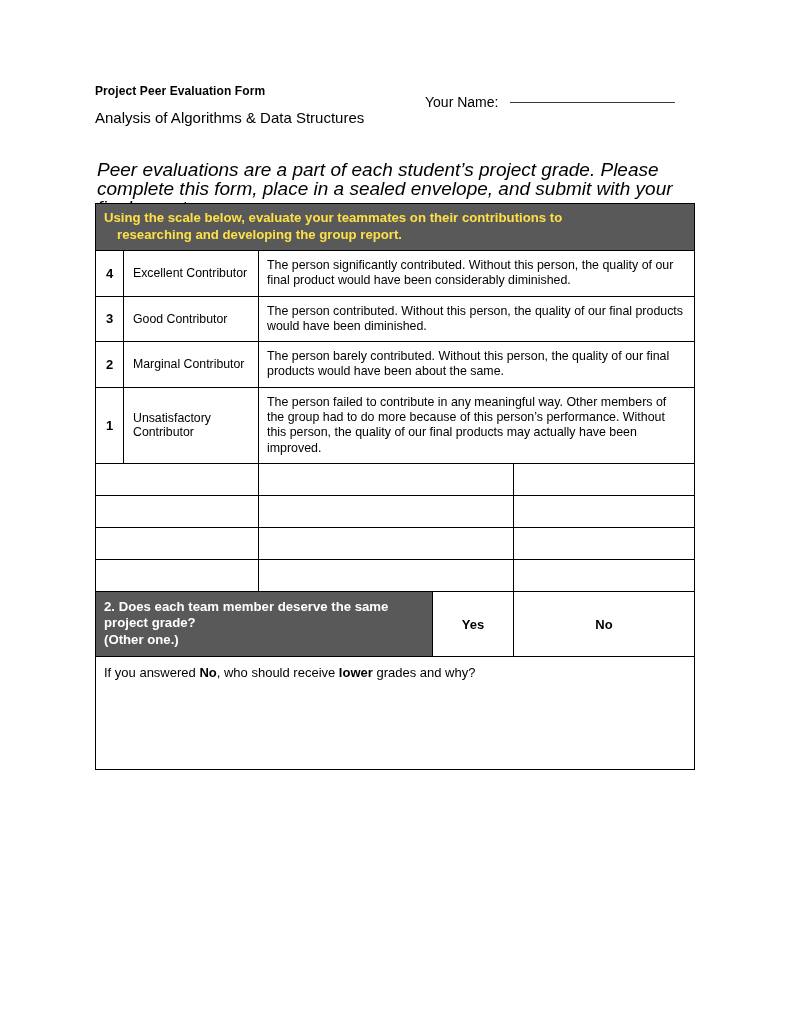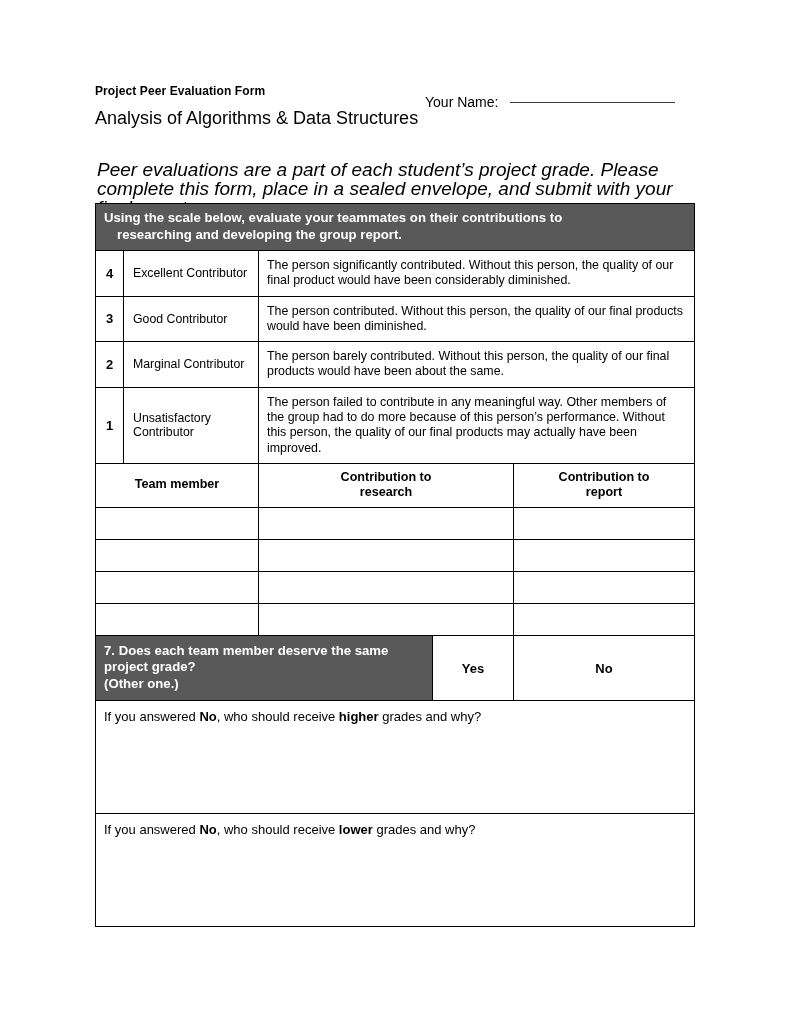--- a/index.html
+++ b/index.html
@@ -56,21 +56,21 @@
   .name-rule {
     position: absolute;
     left: 415px;
     top: 18px;
     width: 165px;
     height: 0;
     border-bottom: 1.6px solid #3a3a3a;
   }
   .subtitle {
     margin-top: 5px;
-    font-size: 18px;
+    font-size: 15px;
     line-height: 14.6px;
     white-space: nowrap;
   }
 
   .intro {
     position: absolute;
     left: 97px;
     top: 160px;
     width: 600px;
     font-size: 19px;
@@ -90,21 +90,21 @@
   }
   .form-table td {
     border: 1.3px solid #000;
     padding: 0;
     vertical-align: middle;
     background: #fff;
   }
 
   .band-dark {
     background: #595959 !important;
-    color: #ffffff;
+    color: #fde047;
     font-weight: bold;
     font-size: 13.2px;
     line-height: 16.5px;
     padding: 6px 8px 7px 8px !important;
   }
   .band-dark .indent2 { padding-left: 13px; display: block; }
 
   .band-light {
     background: #d6d6d6 !important;
     font-weight: bold;
@@ -216,33 +216,20 @@
         <td class="score-desc" colspan="3">The person barely contributed. Without this person, the quality of our final products would have been about the same.</td>
       </tr>
 
       <tr>
         <td class="score-num">1</td>
         <td class="score-label">Unsatisfactory Contributor</td>
         <td class="score-desc" colspan="3">The person failed to contribute in any meaningful way. Other members of the group had to do more because of this person’s performance. Without this person, the quality of our final products may actually have been improved.</td>
       </tr>
 
 
-      <tr>
-        <td class="col-head" colspan="2">
-          <div>Team member</div>
-        </td>
-        <td class="col-head" colspan="2">
-          <div>Contribution to</div>
-          <div>research</div>
-        </td>
-        <td class="col-head">
-          <div>Contribution to</div>
-          <div>report</div>
-        </td>
-      </tr>
 
       <tr class="blank-row">
         <td colspan="2"></td>
         <td colspan="2"></td>
         <td></td>
       </tr>
       <tr class="blank-row">
         <td colspan="2"></td>
         <td colspan="2"></td>
         <td></td>
@@ -253,32 +240,27 @@
         <td></td>
       </tr>
       <tr class="blank-row">
         <td colspan="2"></td>
         <td colspan="2"></td>
         <td></td>
       </tr>
 
       <tr>
         <td class="q2-bar" colspan="3">
-          <div>7. Does each team member deserve the same project grade?</div>
+          <div>2. Does each team member deserve the same project grade?</div>
           <div>(Other one.)</div>
         </td>
         <td class="yn-cell">Yes</td>
         <td class="yn-cell">No</td>
       </tr>
 
-      <tr>
-        <td class="free-text" colspan="5">
-          <span>If you answered </span><b>No</b><span>, who should receive </span><b>higher</b><span> grades and why?</span>
-        </td>
-      </tr>
 
       <tr>
         <td class="free-text" colspan="5">
           <span>If you answered </span><b>No</b><span>, who should receive </span><b>lower</b><span> grades and why?</span>
         </td>
       </tr>
 
     </tbody>
   </table>
 

